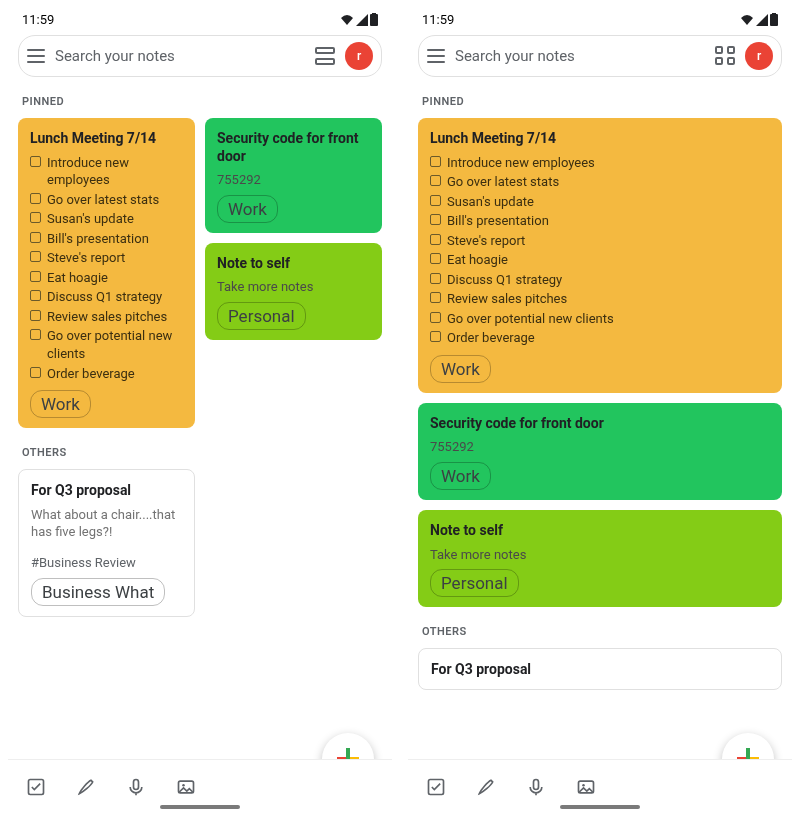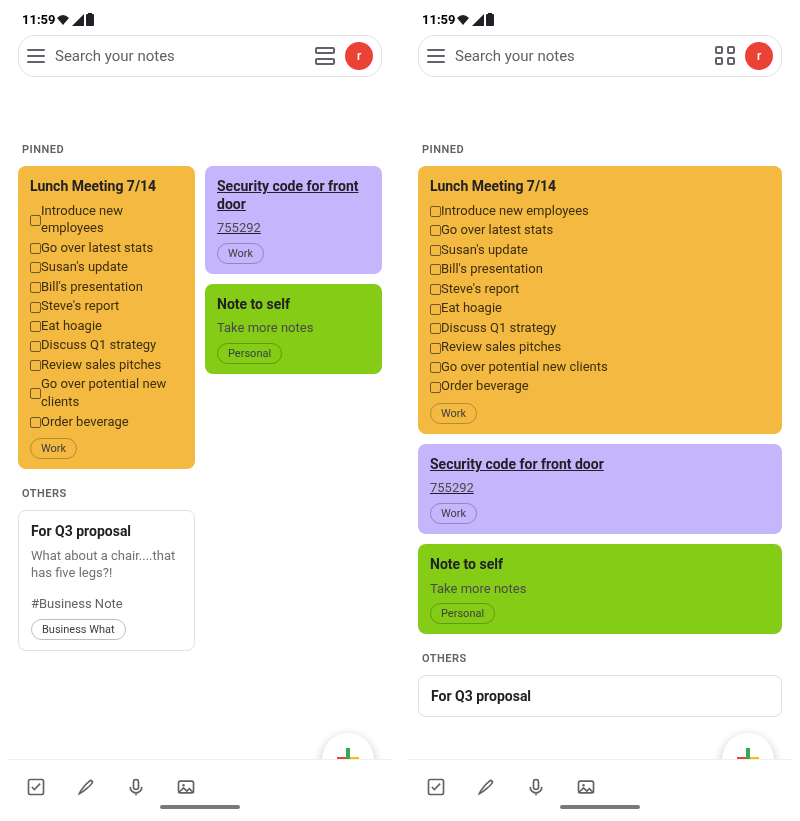--- a/index.html
+++ b/index.html
@@ -15,25 +15,25 @@
   .phone {
     flex: 1;
     background: #fff;
     display: flex;
     flex-direction: column;
     position: relative;
     overflow: hidden;
   }
   .status-bar {
     display: flex;
-    justify-content: flex-start;
+    justify-content: space-between;
     align-items: center;
     padding: 4px 14px 2px;
     font-size: 13px;
-    font-weight: 700;
+    font-weight: 400;
   }
   .status-icons { display: flex; gap: 2px; align-items: center; }
   .search-row {
     display: flex;
     align-items: center;
     margin: 6px 10px 10px;
     border: 1px solid #e0e0e0;
     border-radius: 17px;
     padding: 6px 8px;
     gap: 10px;
@@ -49,21 +49,20 @@
   .avatar {
     width: 28px; height: 28px; border-radius: 50%;
     background: #ea4335; color: #fff;
     display: flex; align-items: center; justify-content: center;
     font-size: 12px; font-weight: 500;
   }
   .content {
     flex: 1;
     overflow: hidden;
     padding: 0 10px 70px;
-    margin-top: 48px;
   }
   .section-header {
     font-size: 11px;
     font-weight: 600;
     color: #5f6368;
     letter-spacing: 0.5px;
     margin: 8px 4px 10px;
   }
   
   .notes-grid {
@@ -76,31 +75,31 @@
   
   .notes-list { display: flex; flex-direction: column; gap: 10px; }
   .note {
     border-radius: 8px;
     padding: 12px 12px 10px;
     font-size: 13px;
     color: #202124;
   }
   .note.outlined { border: 1px solid #e0e0e0; background: #fff; }
   .note.orange { background: #f4b940; }
-  .note.yellow { background: #c4b5fd; text-decoration: underline; }
+  .note.yellow { background: #22c55e; }
   .note.teal   { background: #84cc16; }
   .note-title { font-weight: 700; font-size: 14px; margin-bottom: 6px; line-height: 1.25; }
   .note-body  { color: #737373; font-size: 13px; line-height: 1.35; margin-bottom: 6px; }
   .note.orange .note-body, .note.yellow .note-body, .note.teal .note-body { color: #4a4a4a; }
   .cb-list { list-style: none; margin: 4px 0 8px; }
-  .cb-list li { display: flex; align-items: center; gap: 0; font-size: 13px; line-height: 1.35; margin-bottom: 2px; color: #3c2f10; }
+  .cb-list li { display: flex; align-items: flex-start; gap: 6px; font-size: 13px; line-height: 1.35; margin-bottom: 2px; color: #3c2f10; }
   .cb { flex: 0 0 11px; width: 11px; height: 11px; border: 1.5px solid #6b5a2a; border-radius: 2px; margin-top: 2px; }
   .chip {
     display: inline-block;
-    font-size: 11px;
+    font-size: 17px;
     padding: 3px 10px;
     border: 1px solid rgba(0,0,0,.25);
     border-radius: 12px;
     color: #3c4043;
     text-align: right;
   }
   .hash { color: #5f6368; font-size: 13px; margin: 14px 0 8px; }
   .bottom-bar {
     position: absolute;
     bottom: 0; left: 0; right: 0;
@@ -232,21 +231,21 @@
       </div>
     </div>
 
     <div class="section-header" style="margin-top:18px">OTHERS</div>
 
     <div class="notes-grid">
       <div class="notes-col">
         <div class="note outlined">
           <div class="note-title">For Q3 proposal</div>
           <div class="note-body">What about a chair....that has five legs?!</div>
-          <div class="hash">#Business Note</div>
+          <div class="hash">#Business Review</div>
           <span class="chip">Business What</span>
         </div>
       </div>
     </div>
   </div>
 
   <div class="fab">
     <div class="plus">
         <div class="h"></div>
         <div class="v"></div>

